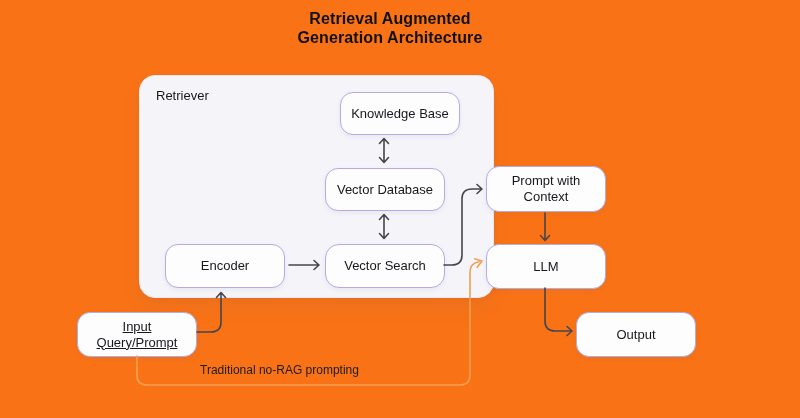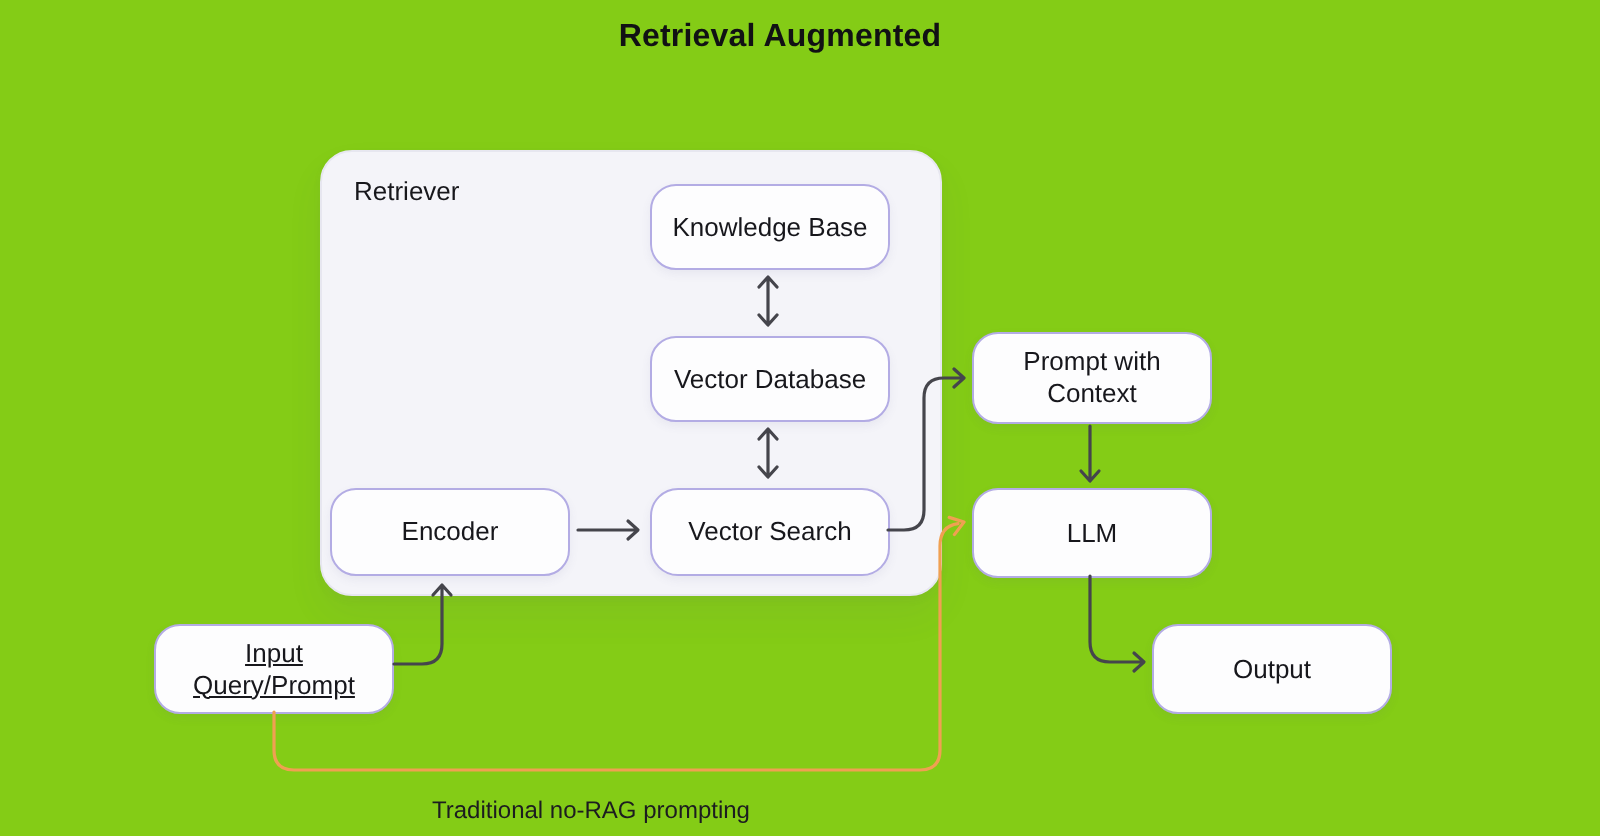--- a/index.html
+++ b/index.html
@@ -1,20 +1,20 @@
 <!DOCTYPE html>
 <html><head>
 <meta charset="utf-8">
 <style>
   html,body { margin:0; padding:0; background:#ffffff; }
   .canvas {
     position: relative;
     width: 800px;
     height: 418px;
-    background: #84cc16;
+    background: #f97316;
     font-family: "Liberation Sans", sans-serif;
     overflow: hidden;
   }
   .diagram-title {
     position: absolute;
     left: 280px; top: 9px; width: 220px;
     text-align: center;
     font-size: 16px; font-weight: bold; line-height: 19px;
     color: #111114;
     letter-spacing: 0.1px;
@@ -25,63 +25,63 @@
     background: #f4f4f9;
     border: 1px solid #e7e7f0;
     border-radius: 16px;
     box-shadow: 0 10px 18px rgba(90,90,130,0.07), 0 2px 4px rgba(90,90,130,0.05);
   }
   .container-box .container-label {
     position: absolute;
     left: 16px; top: 12px;
     font-size: 13px; color: #17171c;
   }
-  #retriever-container { left:160px; top:75px; width:309px; height:221px; }
+  #retriever-container { left:139px; top:75px; width:309px; height:221px;padding-left:44px; }
   #generator-container { left:472px; top:75px; width:146px; height:221px; }
   .node {
     position: absolute;
     background: #fdfdfe;
     border: 1px solid #b3ace4;
     border-radius: 13px;
     display: flex; align-items: center; justify-content: center;
     font-size: 13px; line-height: 16px; color: #17171c;
     text-align: center;
     box-shadow: 0 2px 5px rgba(90,90,140,0.08);
     z-index: 2;
   }
   .node span { white-space: pre-line; }
-  #node-knowledge-base   { left:325px; top:92px;  width:118px; height:41px; }
+  #node-knowledge-base   { left:340px; top:92px;  width:118px; height:41px; }
   #node-vector-database  { left:325px; top:168px; width:118px; height:41px; }
   #node-encoder          { left:165px; top:244px; width:118px; height:42px; }
   #node-vector-search    { left:325px; top:244px; width:118px; height:42px;border-radius:14px; }
   #node-prompt-context   { left:486px; top:166px; width:118px; height:44px; }
   #node-llm              { left:486px; top:244px; width:118px; height:43px; }
   #node-input-query      { left:77px;  top:312px; width:118px; height:43px;text-decoration:underline; }
   #node-output           { left:576px; top:312px; width:118px; height:43px; }
   .edges-svg {
     position: absolute; left:0; top:0; width:800px; height:418px;
     z-index: 3; pointer-events: none;
   }
   .edges-svg path { fill:none; stroke:#45454c; stroke-width:1.6; stroke-linecap:round; stroke-linejoin:round; }
   .edges-svg path.orange { stroke:#f0a052; }
   .edge-label {
     position: absolute;
-    left: 216px; top: 363px;
+    left: 200px; top: 363px;
     font-size: 12px; color: #1c1c20;
     z-index: 4;
-    margin-top: 35px;
   }
 </style>
 </head>
 <body>
 
 <div class="canvas">
 
   <div class="diagram-title">
     <span>Retrieval Augmented</span>
+    <span>Generation Architecture</span>
   </div>
 
   <div class="container-box" id="retriever-container">
     <div class="container-label">Retriever</div>
   </div>
 
 
   <div class="node" id="node-knowledge-base">
     <span>Knowledge Base</span>
   </div>

